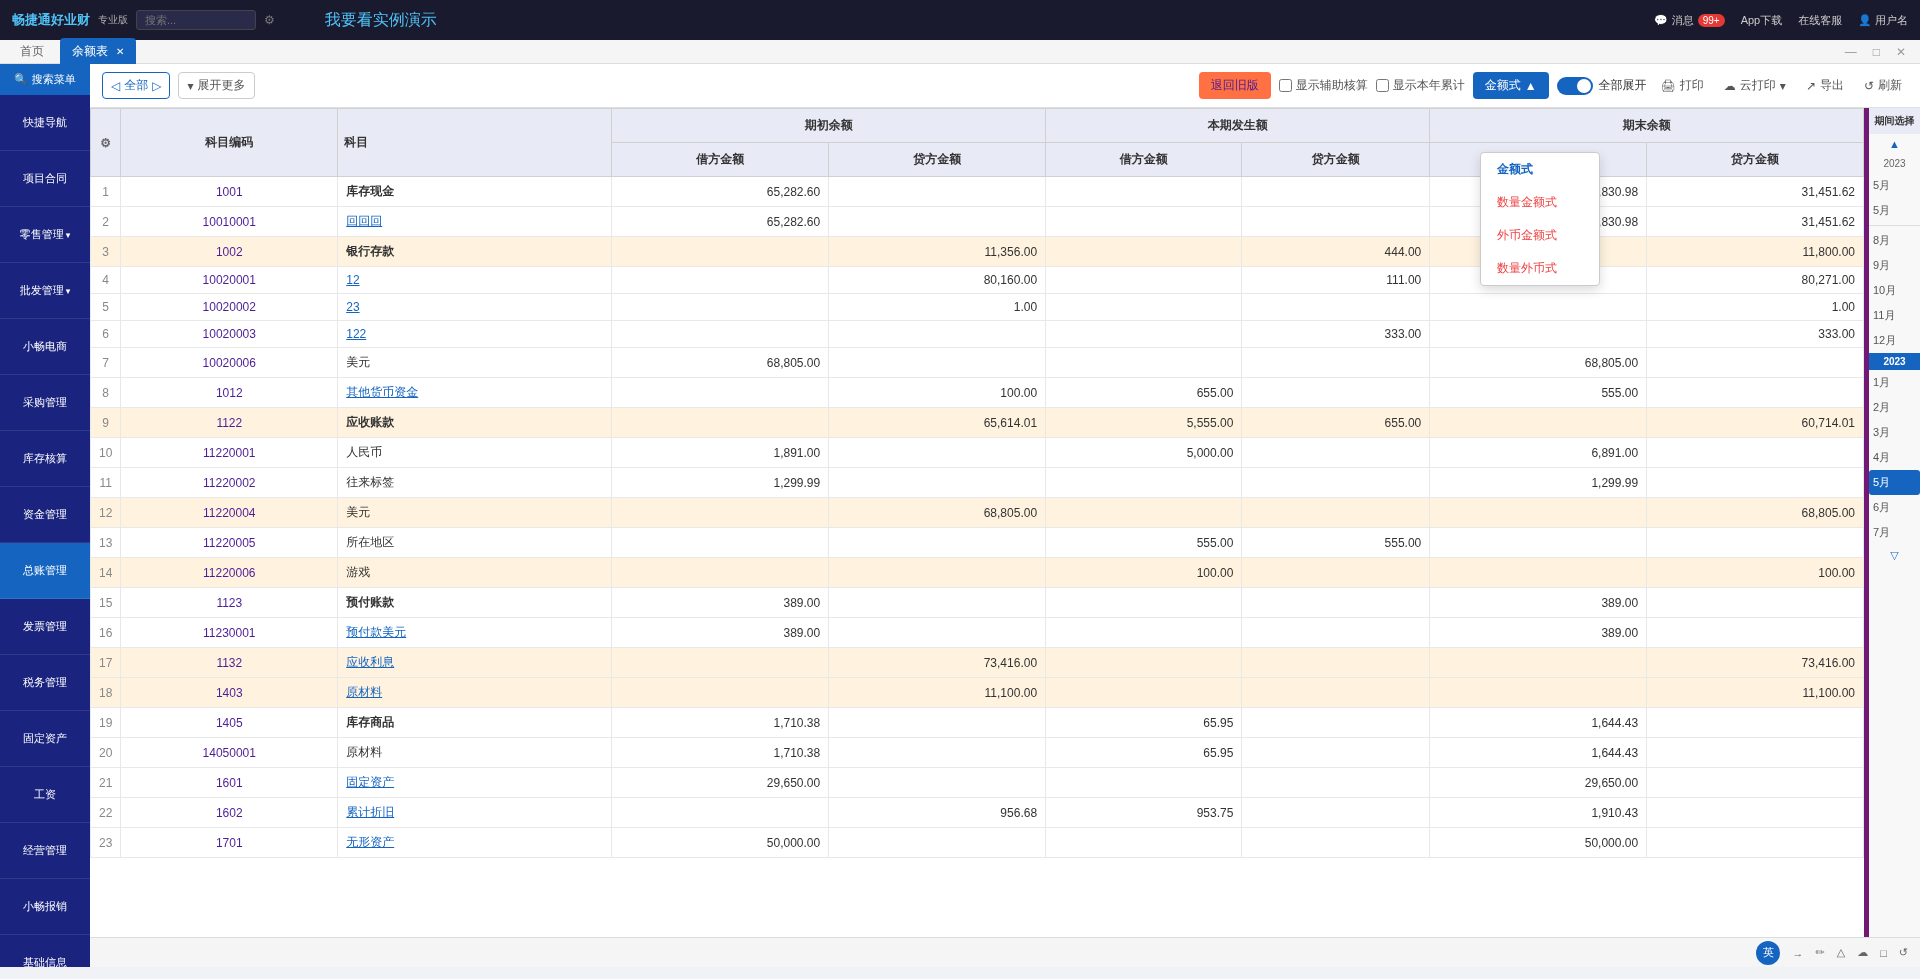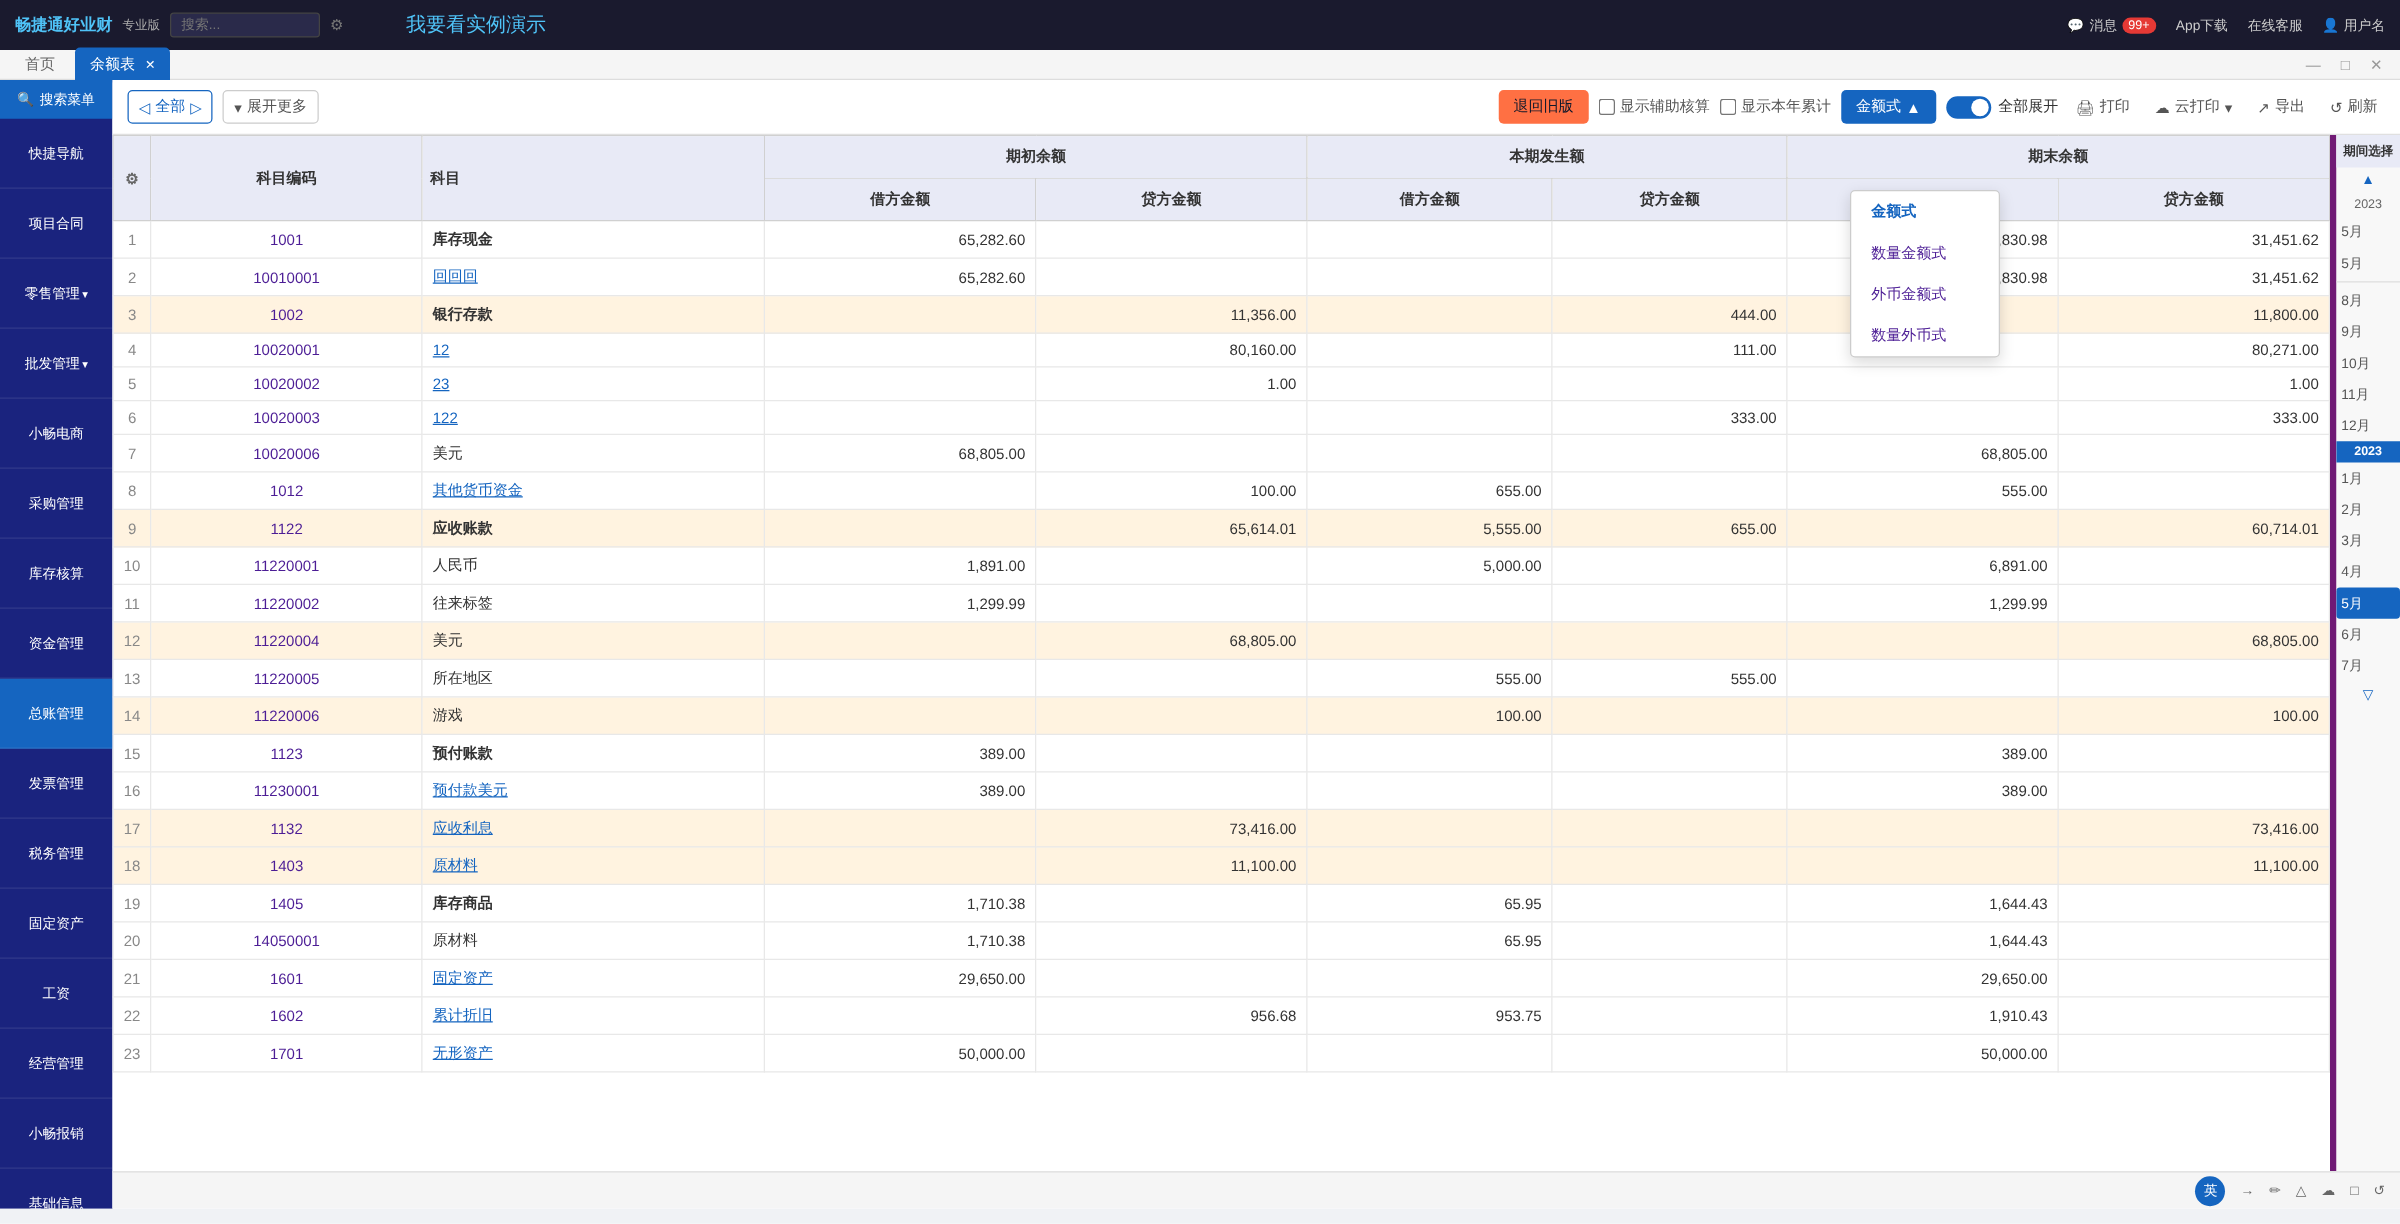--- a/index.html
+++ b/index.html
@@ -139,21 +139,21 @@
       color: #555;
     }
     .toolbar-right {
       margin-left: auto;
       display: flex;
       align-items: center;
       gap: 8px;
     }
     .btn-back {
       background: #ff7043;
-      color: #0f172a;
+      color: #4c1d95;
       border: none;
       padding: 5px 12px;
       border-radius: 4px;
       cursor: pointer;
       font-size: 12px;
     }
     .checkbox-label {
       display: flex;
       align-items: center;
       gap: 4px;
@@ -256,21 +256,21 @@
       border: 1px solid #ccc;
       border-radius: 4px;
       box-shadow: 0 4px 12px rgba(0,0,0,0.15);
       z-index: 100;
       min-width: 120px;
     }
     .dropdown-item {
       padding: 8px 16px;
       cursor: pointer;
       font-size: 12px;
-      color: #4c1d95;
+      color: #ef4444;
     }
     .dropdown-item.active { color: #1565c0; font-weight: bold; }
 
     
     .date-panel {
       width: 56px;
       background: #f8f8f8;
       border-left: 5px solid #701a75;
       display: flex;
       flex-direction: column;

